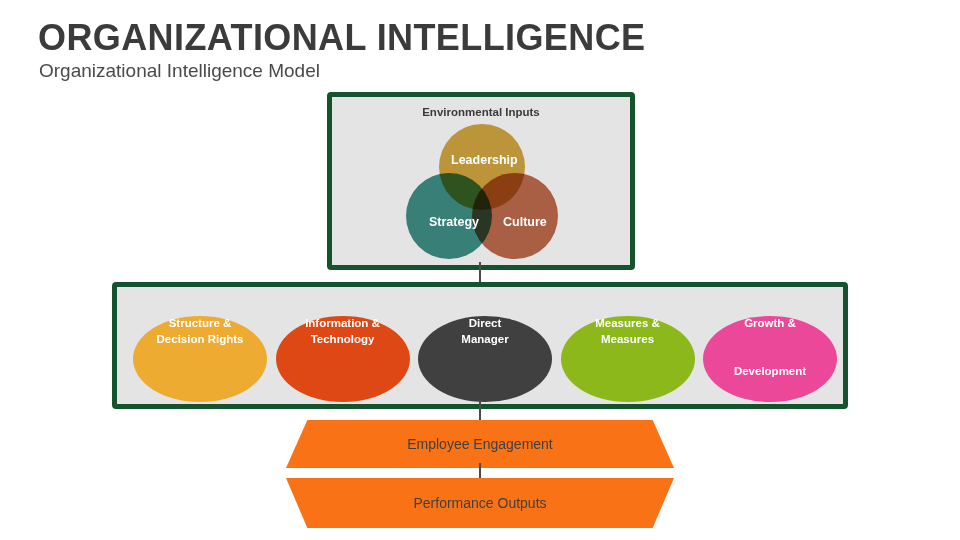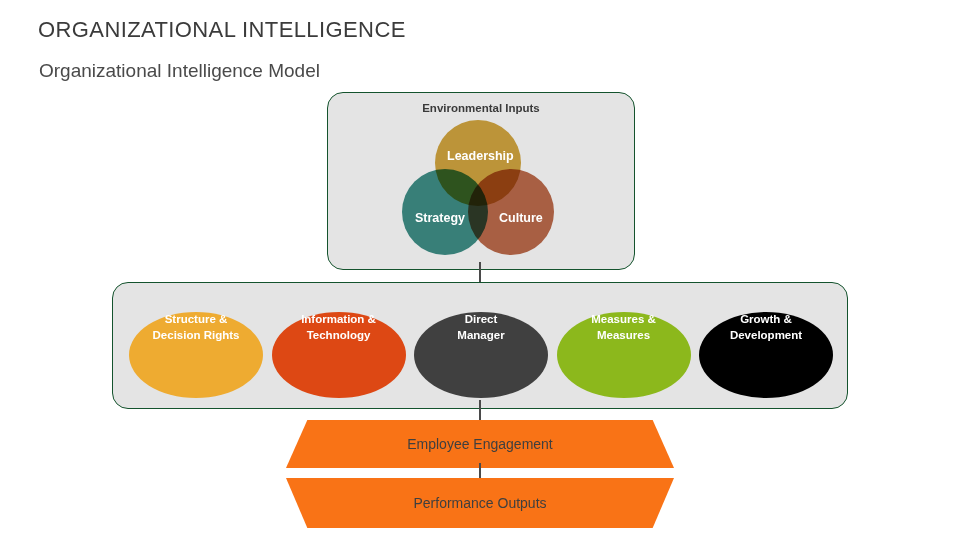--- a/index.html
+++ b/index.html
@@ -14,40 +14,40 @@
     overflow: hidden;
     font-family: "Liberation Sans", sans-serif;
     color: #3f3f3f;
   }
 
   
   #slide-title {
     position: absolute;
     left: 38px;
     top: 17px;
-    font-size: 22px;
-    font-weight: normal;
+    font-size: 36px;
+    font-weight: bold;
     letter-spacing: 0.4px;
     color: #3b3b3b;
   }
   #slide-subtitle {
     position: absolute;
     left: 39px;
     top: 60px;
     font-size: 19px;
     font-weight: normal;
     color: #4a4a4a;
   }
 
   
   .panel {
     position: absolute;
     background: #e4e4e4;
-    border: 1px solid #14532d;
-    border-radius: 16px;
+    border: 5px solid #14532d;
+    border-radius: 4px;
     box-sizing: border-box;
     text-decoration: underline;
   }
   .panel-title {
     position: absolute;
     left: 0;
     right: 0;
     text-align: center;
     font-size: 11.5px;
     font-weight: bold;
@@ -101,21 +101,21 @@
     height: 86px;
   }
   .venn-label {
     position: absolute;
     color: #ffffff;
     font-size: 12.5px;
     font-weight: bold;
     white-space: nowrap;
   }
   #venn-leadership-label { left: 119px; top: 56px; }
-  #venn-strategy-label   { left: 87px;  top: 118px; text-align: center; }
+  #venn-strategy-label   { left: 97px;  top: 118px; text-align: center; }
   #venn-culture-label    { left: 171px; top: 118px; }
 
   
   #capability-panel {
     left: 112px;
     top: 282px;
     width: 736px;
     height: 127px;
   }
   #capability-panel-title { top: 8px; }
@@ -215,21 +215,21 @@
       <span>Technology</span>
     </div>
     <div class="capability-node" style="background:#404040;">
       <span>Direct</span>
       <span>Manager</span>
     </div>
     <div class="capability-node" style="background:#8cb81c;">
       <span>Measures &amp;</span>
       <span>Measures</span>
     </div>
-    <div class="capability-node" style="background:#000000;">
+    <div class="capability-node" style="background:#ec4899;gap:32px;">
       <span>Growth &amp;</span>
       <span>Development</span>
     </div>
   </div>
 </div>
 
 <div class="connector" id="connector-capability-band"></div>
 
 <div class="band" id="band-engagement">Employee Engagement</div>
 

